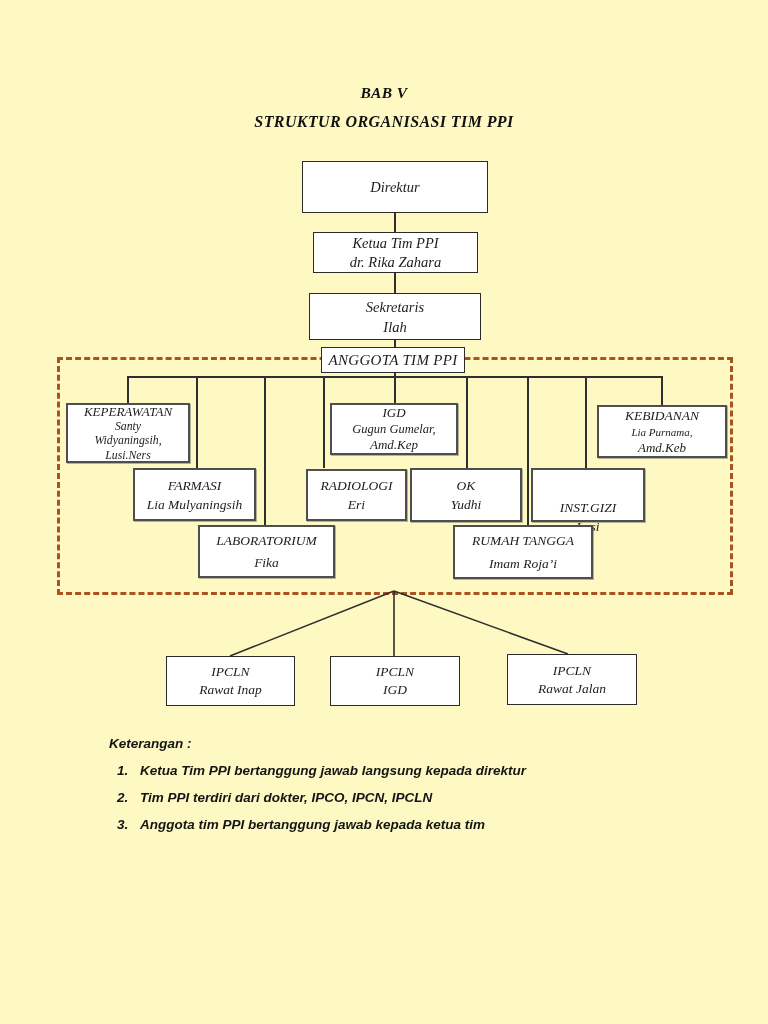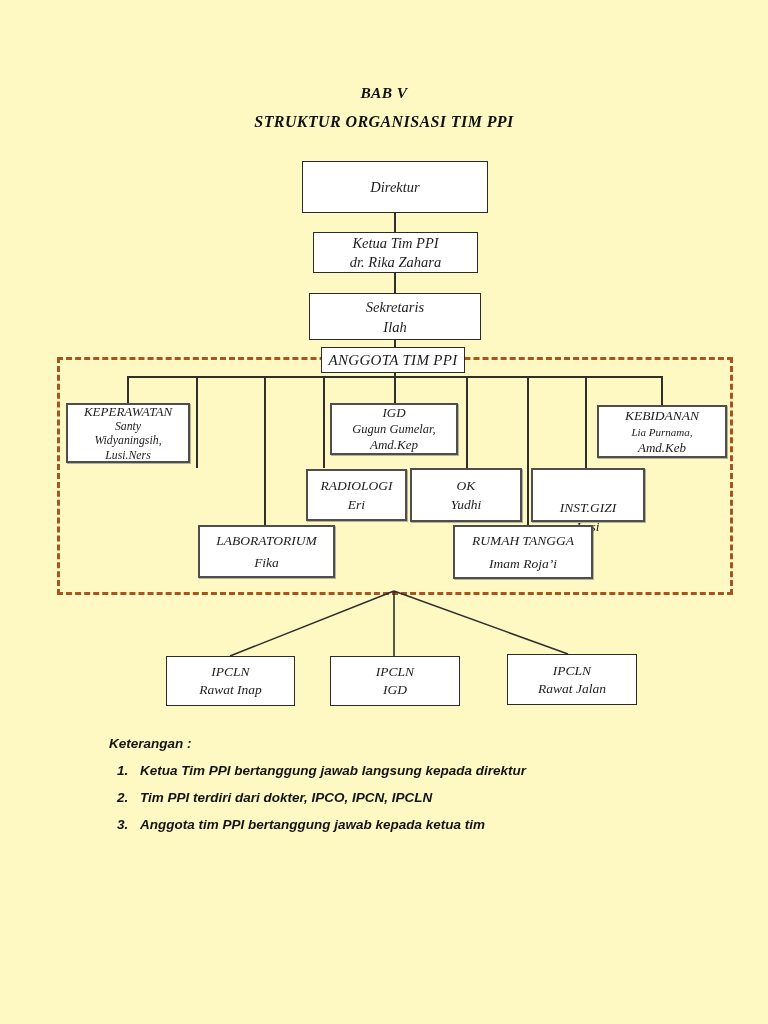--- a/index.html
+++ b/index.html
@@ -93,20 +93,24 @@
     <div class="bn" style="font-size:12.5px;line-height:16px;">Gugun Gumelar,</div>
     <div class="bn" style="font-size:13px;line-height:16px;">Amd.Kep</div>
   </div>
 
   <div class="box dept" style="left:597px;top:405px;width:130px;height:53px;">
     <div class="bt" style="line-height:16px;">KEBIDANAN</div>
     <div class="bn" style="font-size:11px;line-height:16px;">Lia Purnama,</div>
     <div class="bn" style="font-size:13px;line-height:16px;">Amd.Keb</div>
   </div>
 
+  <div class="box dept" style="left:133px;top:468px;width:123px;height:53px;">
+    <div class="bt" style="line-height:19px;">FARMASI</div>
+    <div class="bn" style="line-height:19px;">Lia Mulyaningsih</div>
+  </div>
 
   <div class="box dept" style="left:270px;top:469px;width:101px;height:52px;margin-left:36px;">
     <div class="bt" style="line-height:19px;">RADIOLOGI</div>
     <div class="bn" style="line-height:19px;">Eri</div>
   </div>
 
   <div class="box dept" style="left:410px;top:468px;width:112px;height:54px;">
     <div class="bt" style="line-height:19px;">OK</div>
     <div class="bn" style="line-height:19px;">Yudhi</div>
   </div>

